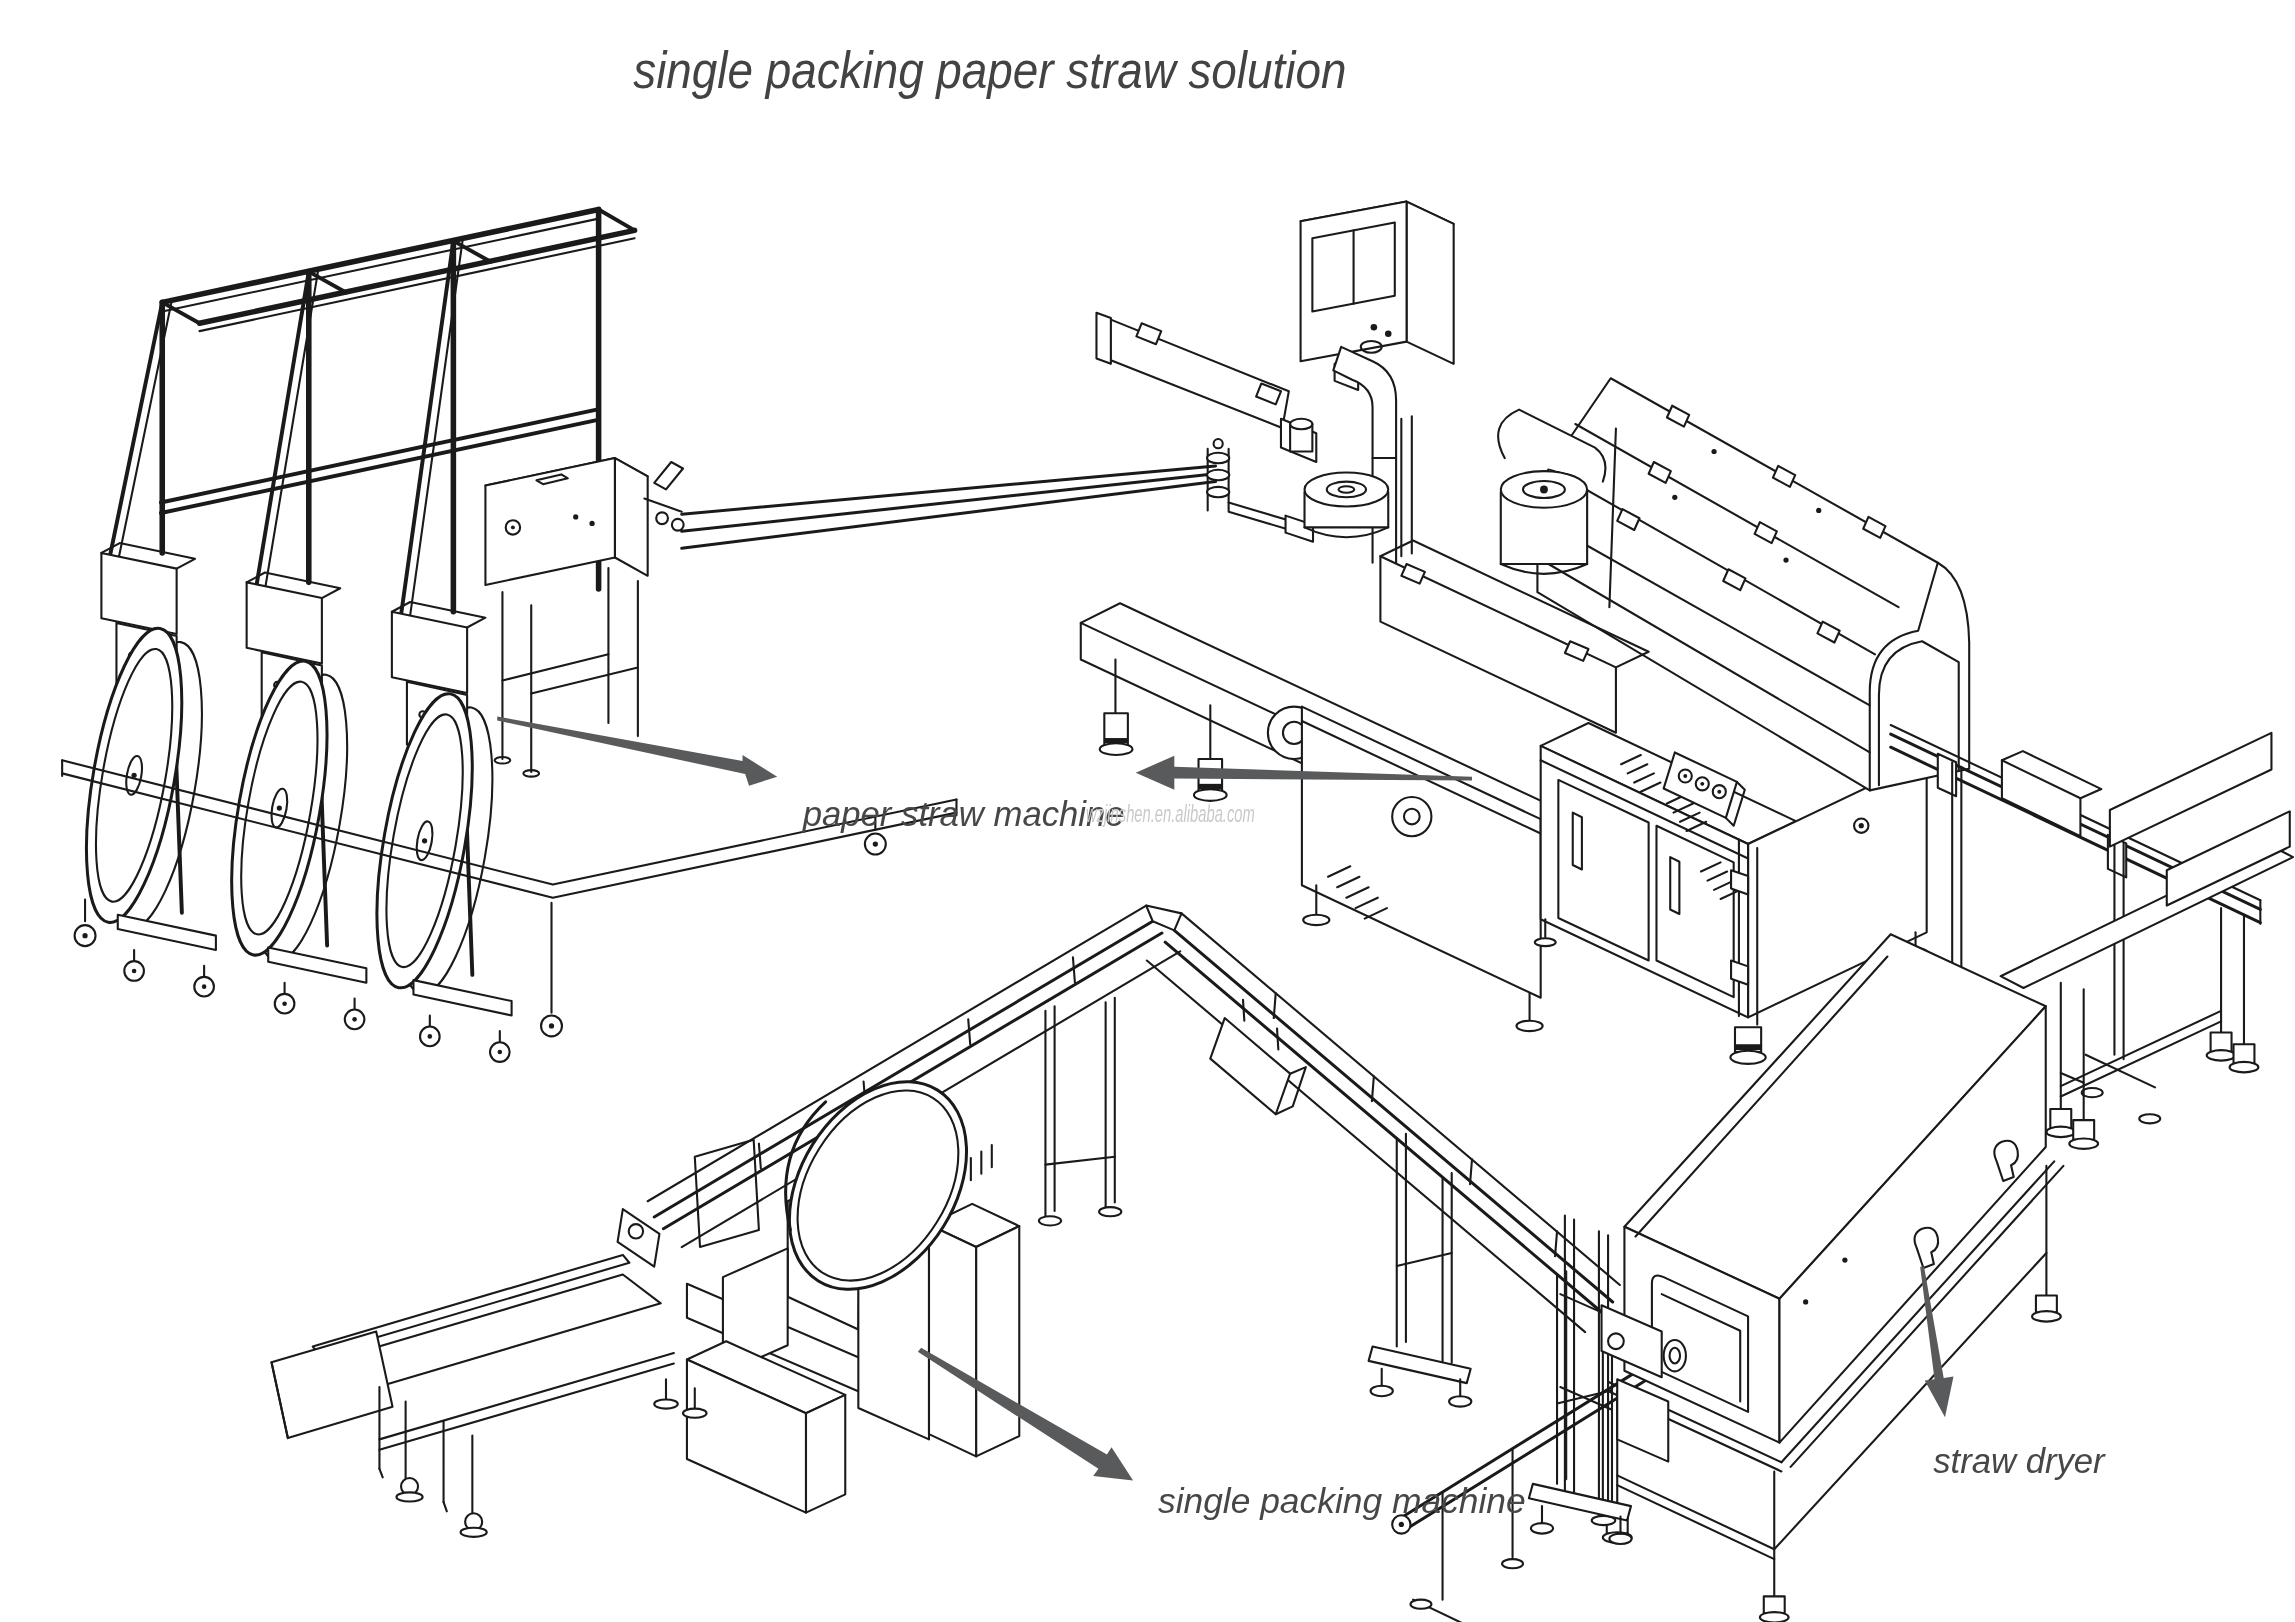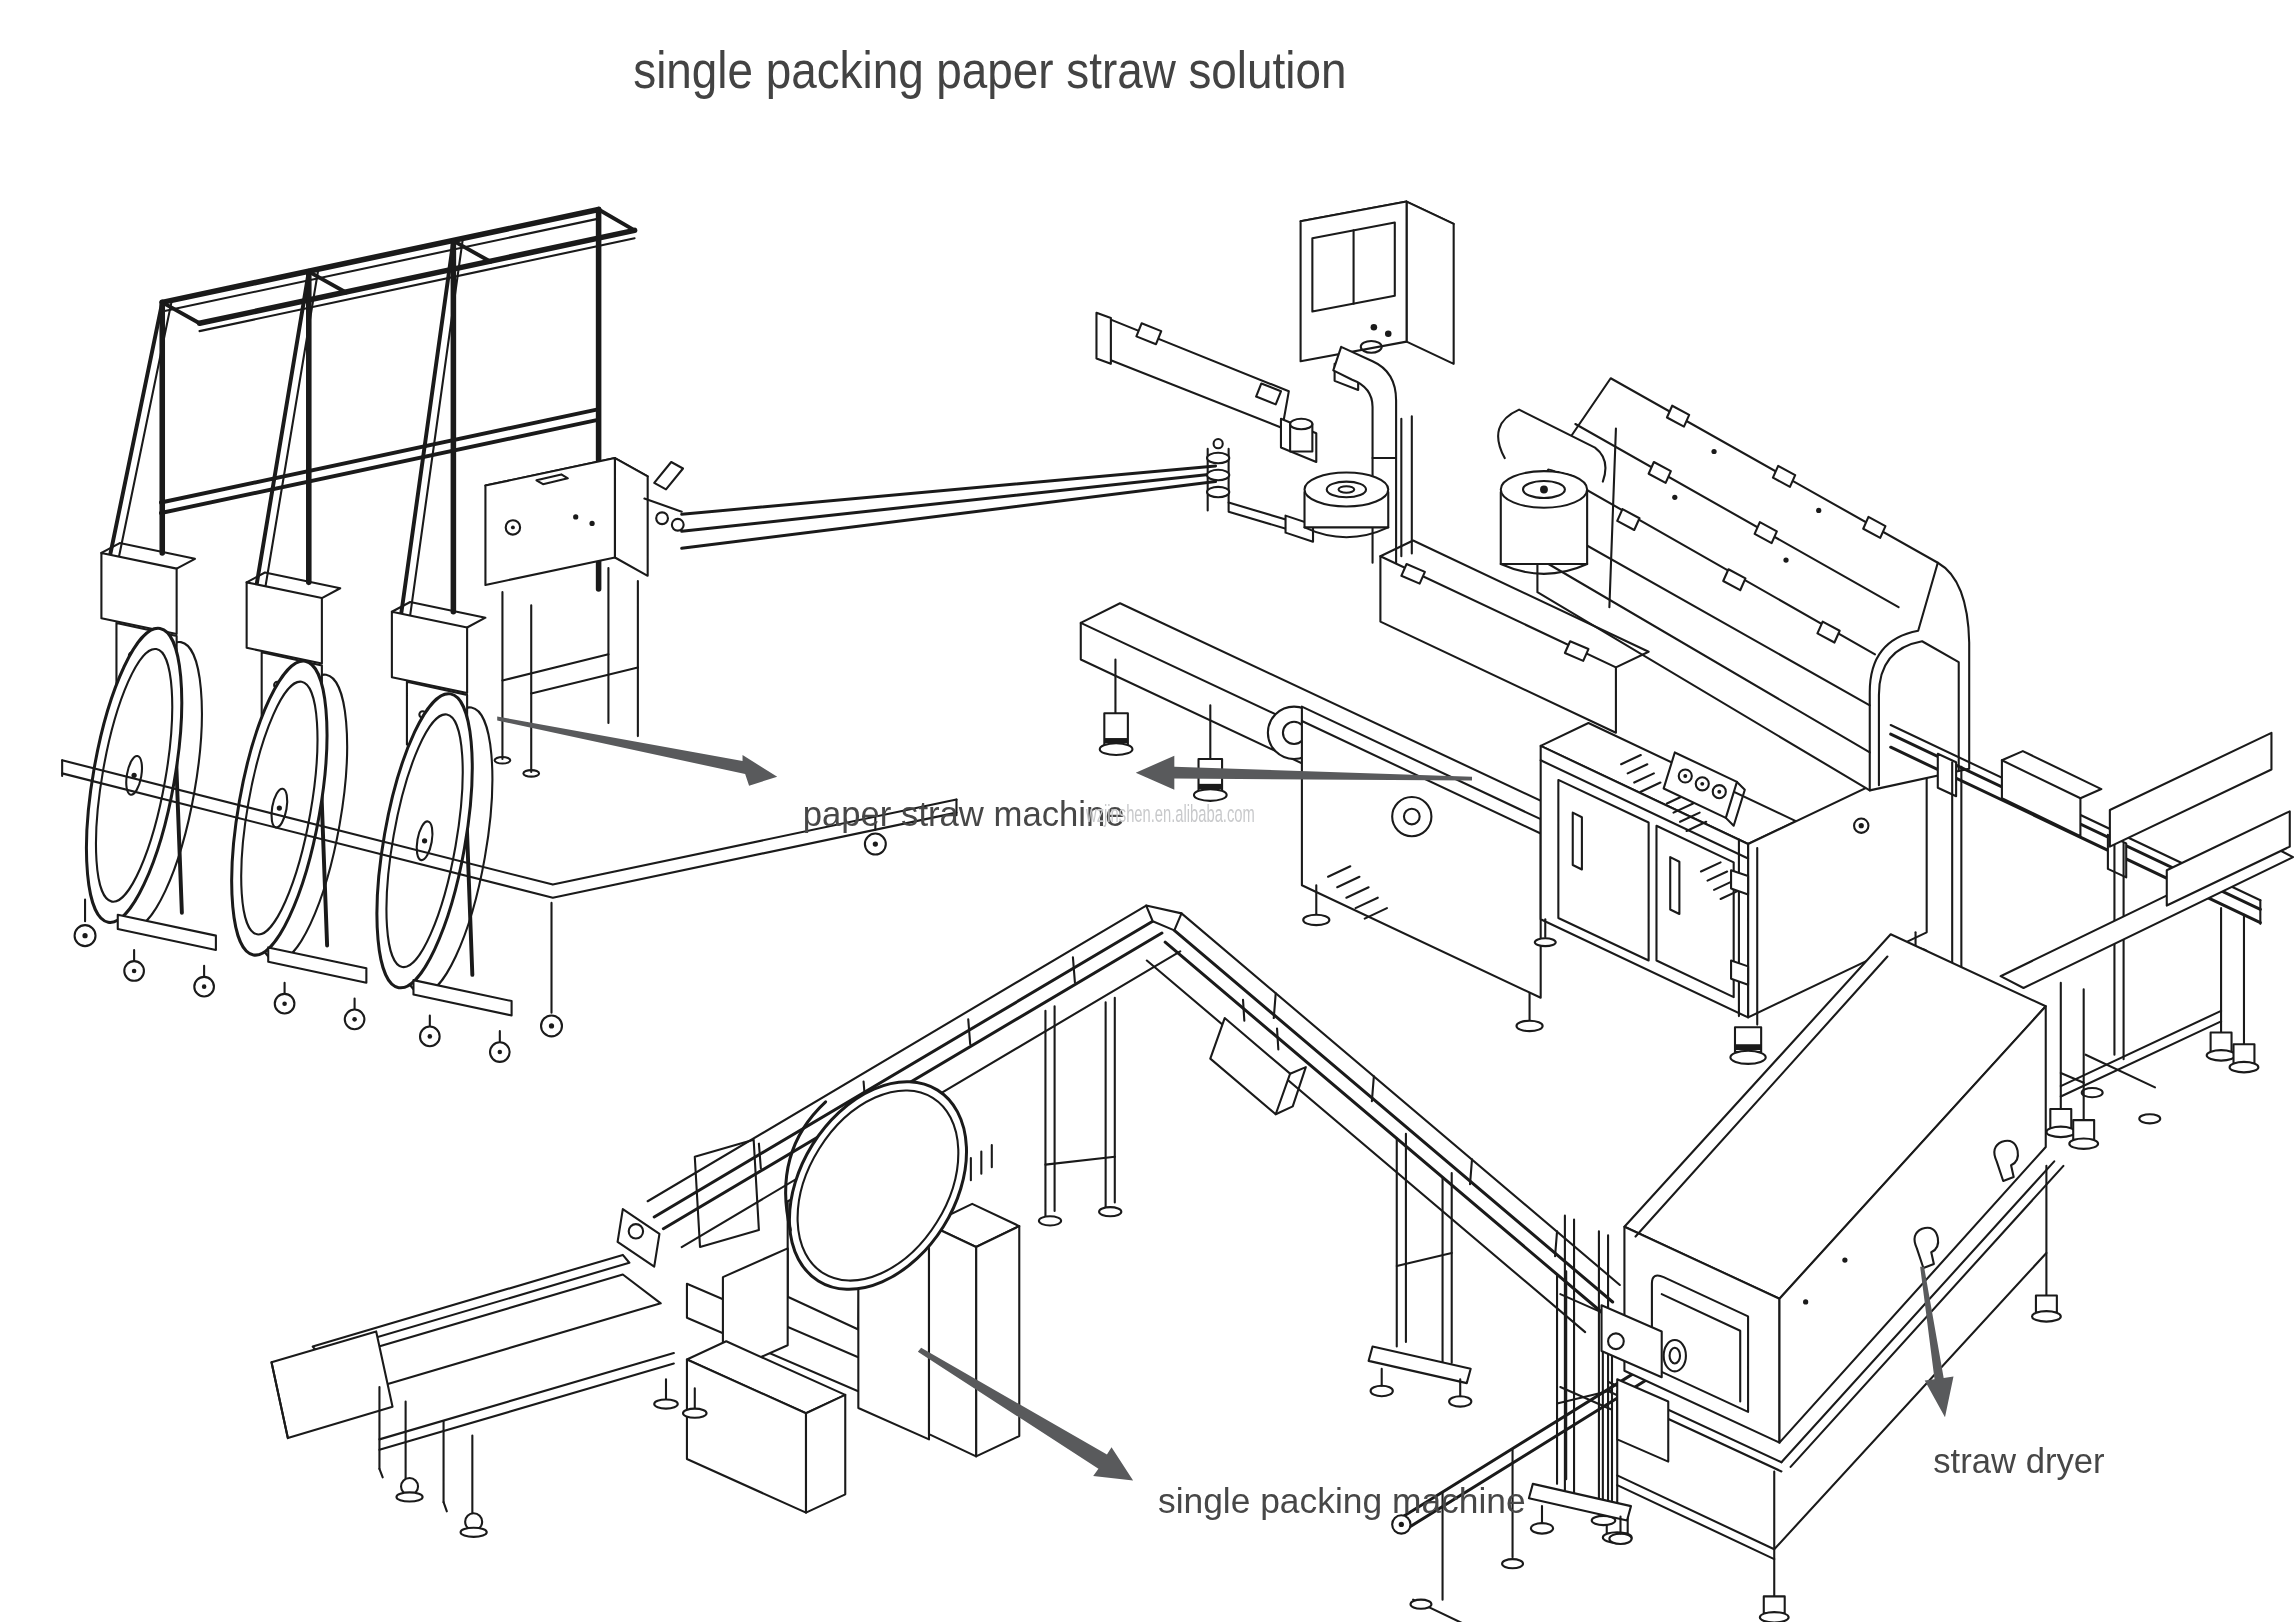--- a/index.html
+++ b/index.html
@@ -1,20 +1,20 @@
 <!DOCTYPE html>
 <html style="--background: #ffffff; --line: #1a1a1a; --arrow: #595a5c; --label: #474747; --title: #434343; --watermark: #c8c9cb;font-size:10.5px"><head>
 <meta charset="utf-8">
 <style>
   :root{
     --background:#ffffff; --line:#1a1a1a; --arrow:#595a5c;
     --label:#474747; --title:#434343; --watermark:#c8c9cb;
   }
   html,body{margin:0;padding:0;background:var(--background);}
-  .canvas{position:relative;width:2295px;height:1622px;background:var(--background);overflow:hidden;}
+  .canvas{position:relative;width:2295px;height:1622px;background:var(--background);overflow:hidden;font-style:italic;}
   svg{position:absolute;inset:0;}
   .n{fill:none;stroke:var(--line);stroke-width:3.2;stroke-linejoin:round;stroke-linecap:round;}
   .w{fill:#ffffff;stroke:var(--line);stroke-width:3.2;stroke-linejoin:round;stroke-linecap:round;}
   .t2{stroke-width:4.6;}
   .bold{stroke-width:8.5;}
   .b6{stroke-width:6;}
   .dk{fill:var(--line);stroke:none;}
   .arrow{fill:var(--arrow);stroke:none;}
   text{font-family:"Liberation Sans","DejaVu Sans",sans-serif;}
   .lbl{fill:var(--label);font-size:54px;}

